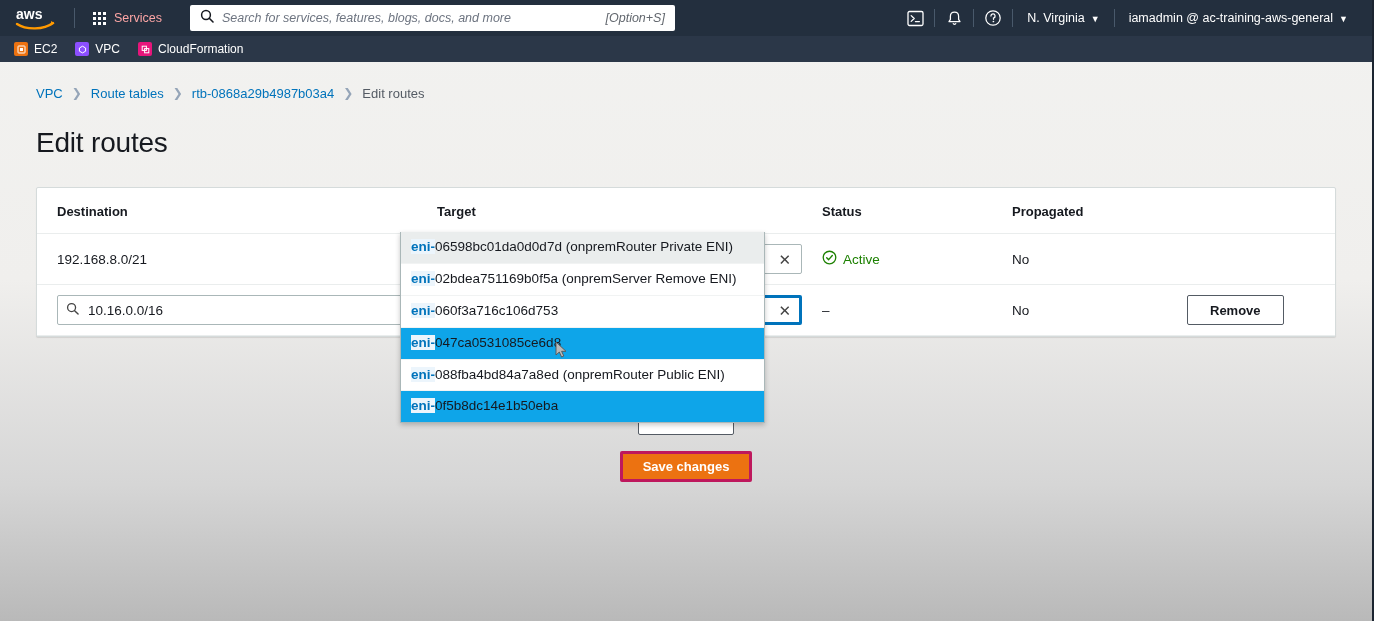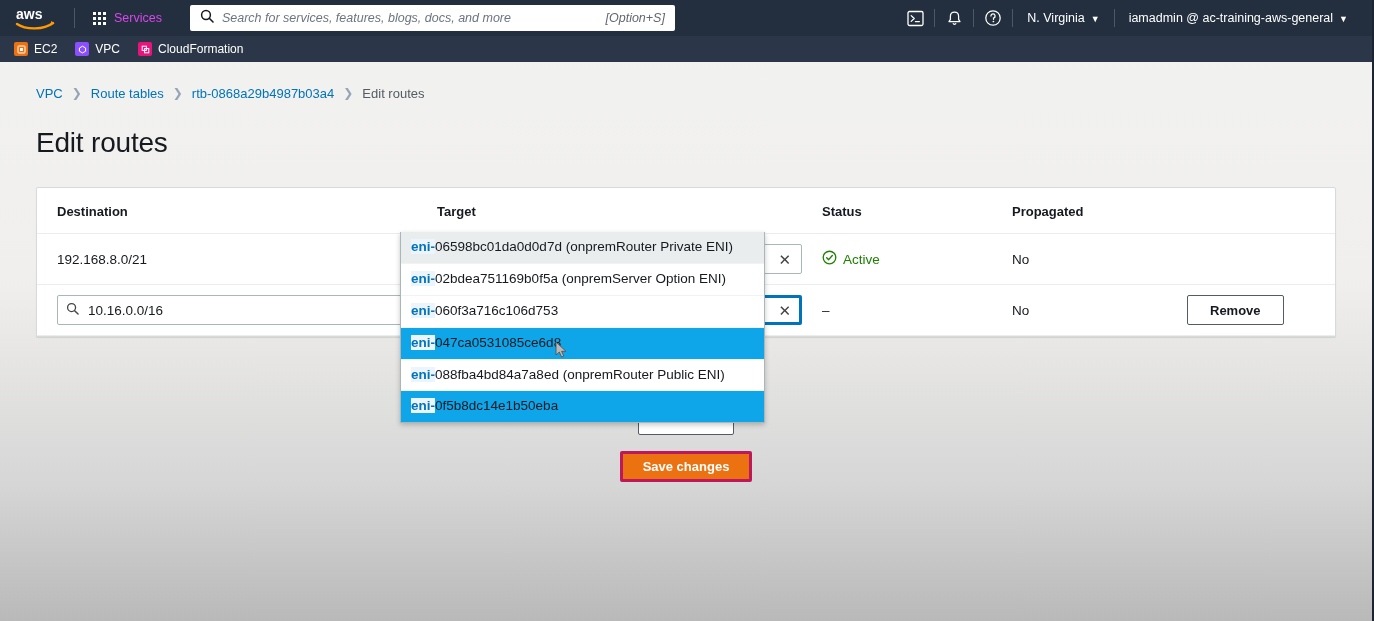--- a/index.html
+++ b/index.html
@@ -16,21 +16,21 @@
 
   
   .topnav {
     height: 36px; background: #232f3e;
     display: flex; align-items: center; padding: 0 10px;
     position: relative; z-index: 40;
   }
   .aws-logo { width: 44px; height: 26px; position: relative; margin: 0 6px 0 4px; flex: none; }
   .aws-logo svg { display: block; }
   .nav-divider { width: 1px; height: 20px; background: #49596b; margin: 0 10px; flex: none; }
-  .services-btn { display: flex; align-items: center; gap: 8px; color: #d946ef; font-size: 12.5px;
+  .services-btn { display: flex; align-items: center; gap: 8px; color: #fca5a5; font-size: 12.5px;
     padding: 5px 8px; border-radius: 2px; cursor: pointer; flex: none; }
   .grid-icon { display: grid; grid-template-columns: repeat(3, 3px); grid-template-rows: repeat(3, 3px);
     gap: 2px; flex: none; }
   .grid-icon i { background: #fff; width: 3px; height: 3px; display: block; }
 
   .searchbar {
     flex: none; width: 485px; height: 26px; margin-left: 20px;
     background: #fff; border-radius: 2px; display: flex; align-items: center;
     padding: 0 10px; gap: 8px; cursor: text;
   }
@@ -349,21 +349,21 @@
     <span class="btn btn-preview">Preview</span>
     <span class="btn-primary">Save changes</span>
   </div>
 </div>
 
 <div class="dropdown">
   <div class="dd-opt hovered">
     <span class="hl">eni-</span><span>06598bc01da0d0d7d (onpremRouter Private ENI)</span>
   </div>
   <div class="dd-opt">
-    <span class="hl">eni-</span><span>02bdea751169b0f5a (onpremServer Option ENI)</span>
+    <span class="hl">eni-</span><span>02bdea751169b0f5a (onpremServer Remove ENI)</span>
   </div>
   <div class="dd-opt">
     <span class="hl">eni-</span><span>060f3a716c106d753</span>
   </div>
   <div class="dd-opt odd">
     <span class="hl">eni-</span><span>047ca0531085ce6d8</span>
   </div>
   <div class="dd-opt">
     <span class="hl">eni-</span><span>088fba4bd84a7a8ed (onpremRouter Public ENI)</span>
   </div>

